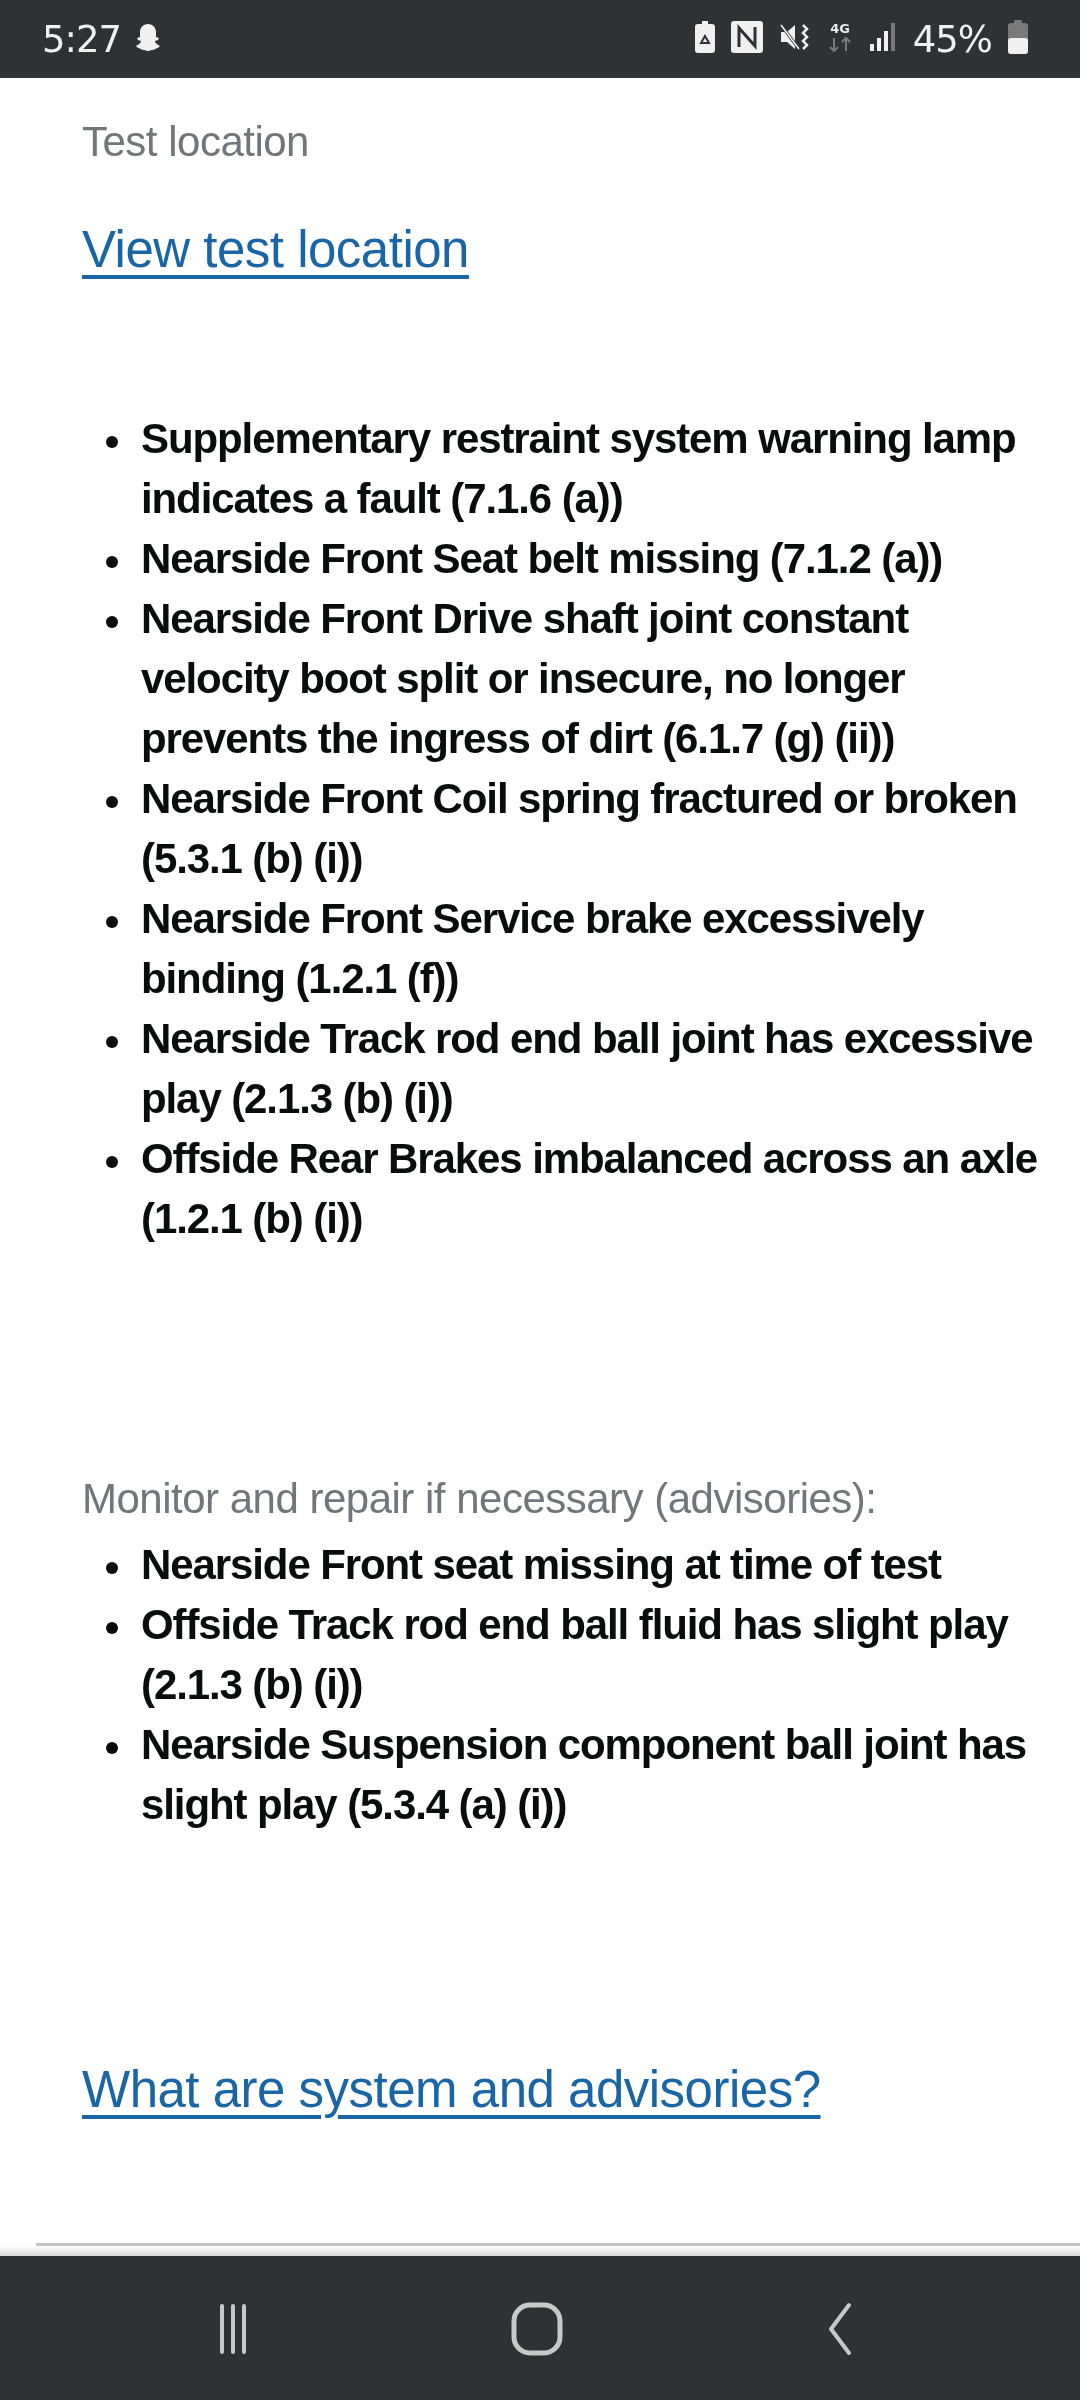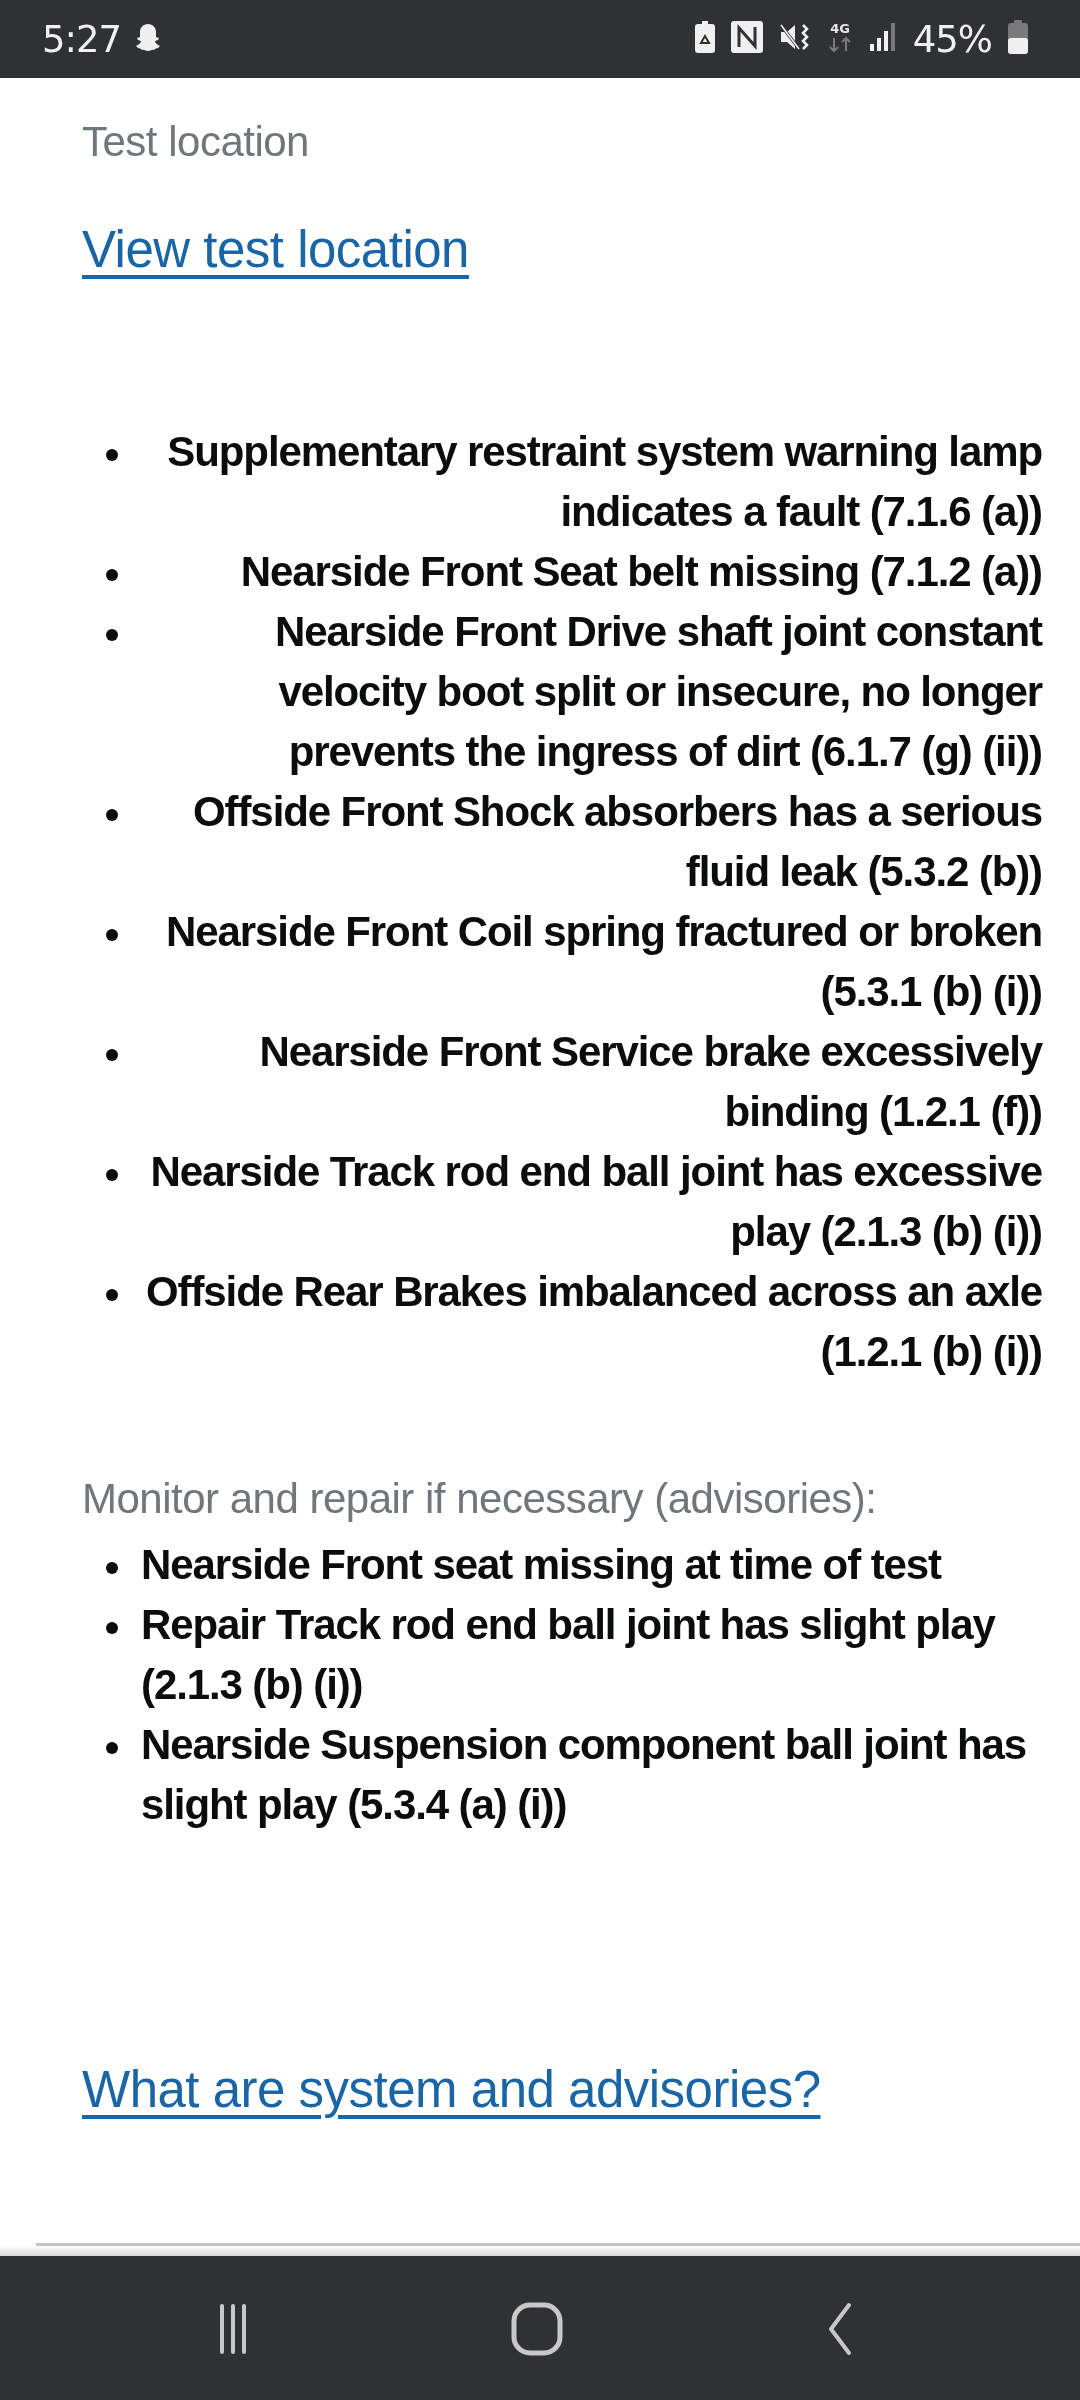--- a/index.html
+++ b/index.html
@@ -119,36 +119,35 @@
     </span>
   </div>
 </div>
 
 <div class="content">
   <div class="label-gray" style="top:40px;">Test location</div>
 
   <a class="link" style="top:142px;text-align:right;">View test location</a>
 
 
-  <ul class="defects" style="top:344px;text-align:right;">
+  <ul class="defects" style="top:331px;">
     <li>Supplementary restraint system warning lamp indicates a fault (7.1.6 (a))</li>
     <li>Nearside Front Seat belt missing (7.1.2 (a))</li>
     <li>Nearside Front Drive shaft joint constant velocity boot split or insecure, no longer prevents the ingress of dirt (6.1.7 (g) (ii))</li>
-    <li>Offside Front Shock absorbers has a serious fluid leak (5.3.2 (b))</li>
     <li>Nearside Front Coil spring fractured or broken (5.3.1 (b) (i))</li>
     <li>Nearside Front Service brake excessively binding (1.2.1 (f))</li>
     <li>Nearside Track rod end ball joint has excessive play (2.1.3 (b) (i))</li>
     <li>Offside Rear Brakes imbalanced across an axle (1.2.1 (b) (i))</li>
   </ul>
 
   <div class="label-gray" style="top:1397px;">Monitor and repair if necessary (advisories):</div>
 
   <ul class="defects" style="top:1457px;">
     <li>Nearside Front seat missing at time of test</li>
-    <li>Repair Track rod end ball joint has slight play (2.1.3 (b) (i))</li>
+    <li>Offside Track rod end ball fluid has slight play (2.1.3 (b) (i))</li>
     <li>Nearside Suspension component ball joint has slight play (5.3.4 (a) (i))</li>
   </ul>
 
   <a class="link" style="top:1982px;">What are system and advisories?</a>
 </div>
 
 <div class="divider"></div>
 <div class="nav-shadow"></div>
 
 <div class="nav-bar">

